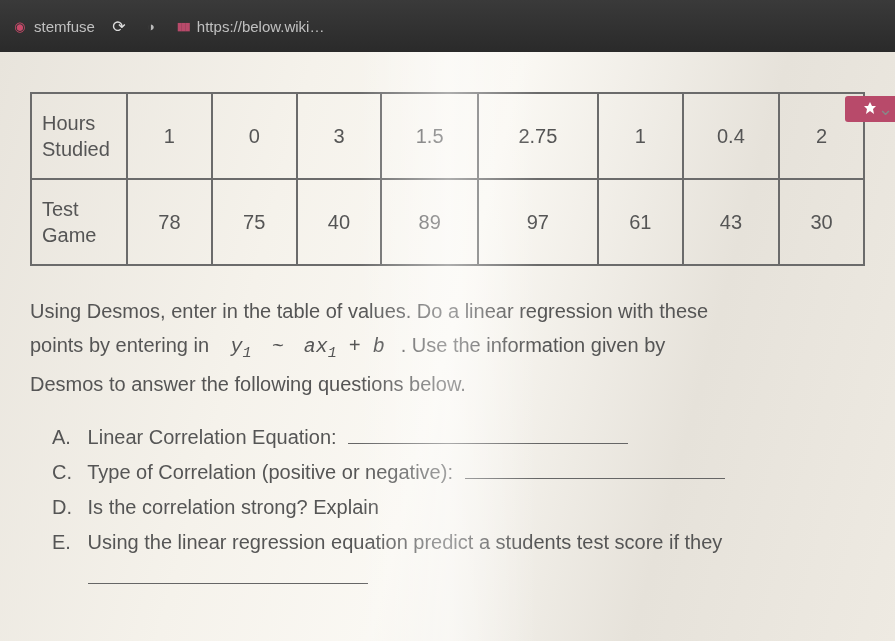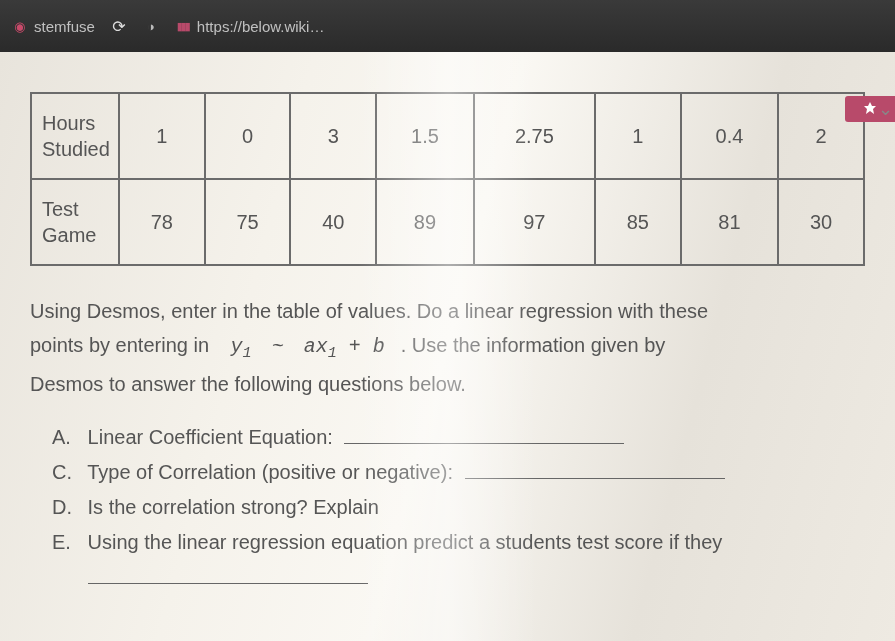--- a/index.html
+++ b/index.html
@@ -66,21 +66,21 @@
       border: 2px solid #6b6b6b;
       padding: 16px 8px;
       text-align: center;
       font-size: 20px;
       color: #555;
     }
     .data-table th {
       font-weight: normal;
       text-align: left;
       padding-left: 10px;
-      width: 88px;
+      width: 96px;
       line-height: 1.3;
     }
     .paragraph {
       font-size: 20px;
       line-height: 1.7;
       color: #555;
       margin-bottom: 20px;
     }
     .formula {
       font-family: Liberation Mono, monospace;
@@ -187,41 +187,41 @@
       <td>0.4</td>
       <td>2</td>
     </tr>
     <tr>
       <th>Test Game</th>
       <td>78</td>
       <td>75</td>
       <td>40</td>
       <td>89</td>
       <td>97</td>
-      <td>85</td>
-      <td>81</td>
+      <td>61</td>
+      <td>43</td>
       <td>30</td>
     </tr>
   </tbody>
     </table>
 
   <div class="paragraph">
     <span>Using Desmos, enter in the table of values.  Do a linear regression with these</span><br>
     <span>points by entering in</span>
     <span class="formula">
       <span>y</span><span class="sub">1</span>
       <span style="margin:0 8px;">~</span>
       <span>ax</span><span class="sub">1</span><span> + b</span></span><span>. Use the information given by</span><br>
     <span>Desmos to answer the following questions below.</span>
   </div>
 
   <div class="questions">
     <div class="question-row">
       <span class="q-letter">A.</span>
-      <span>Linear Coefficient Equation:</span>
+      <span>Linear Correlation Equation:</span>
       <span class="blank-line blank-long"></span>
     </div>
     <div class="question-row">
       <span class="q-letter">C.</span>
       <span>Type of Correlation (positive or negative):</span>
       <span class="blank-line blank-med"></span>
     </div>
     <div class="question-row">
       <span class="q-letter">D.</span>
       <span>Is the correlation strong? Explain</span>

